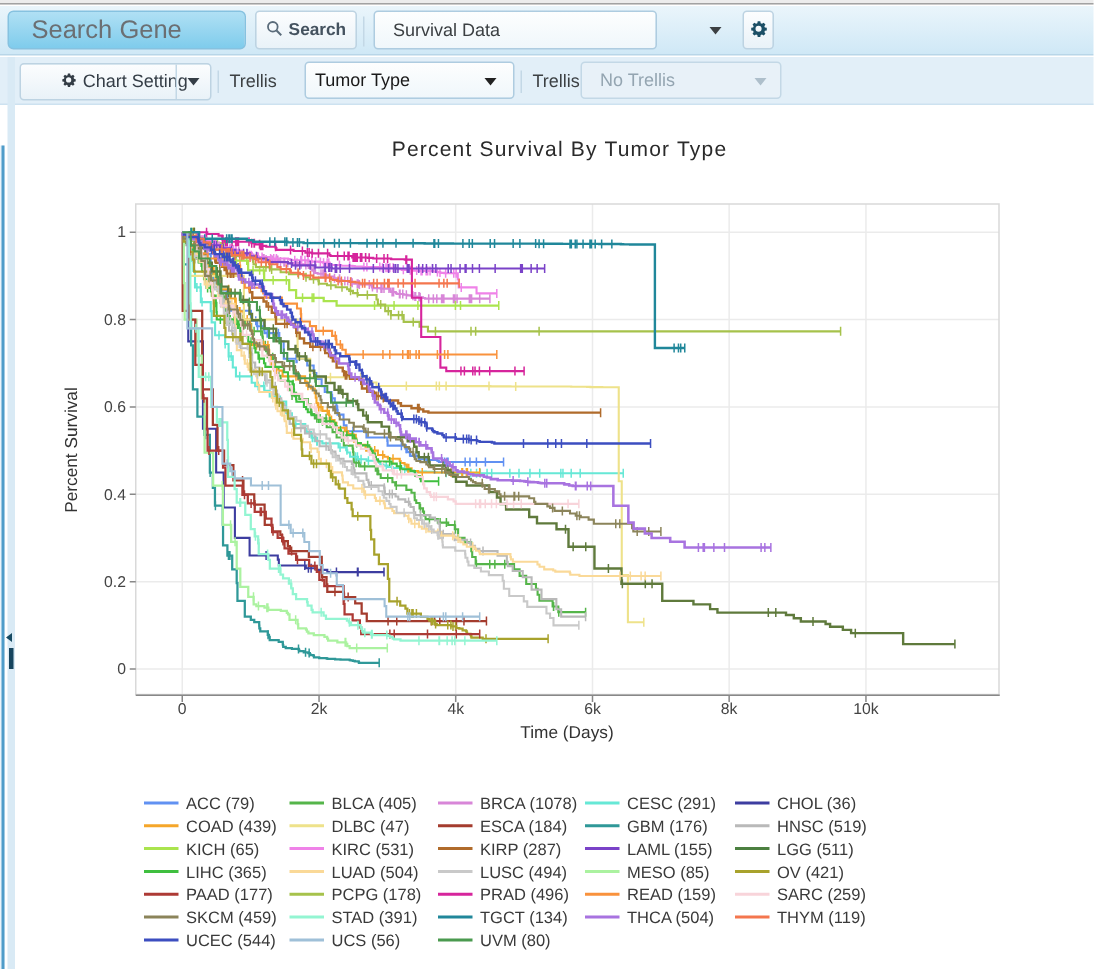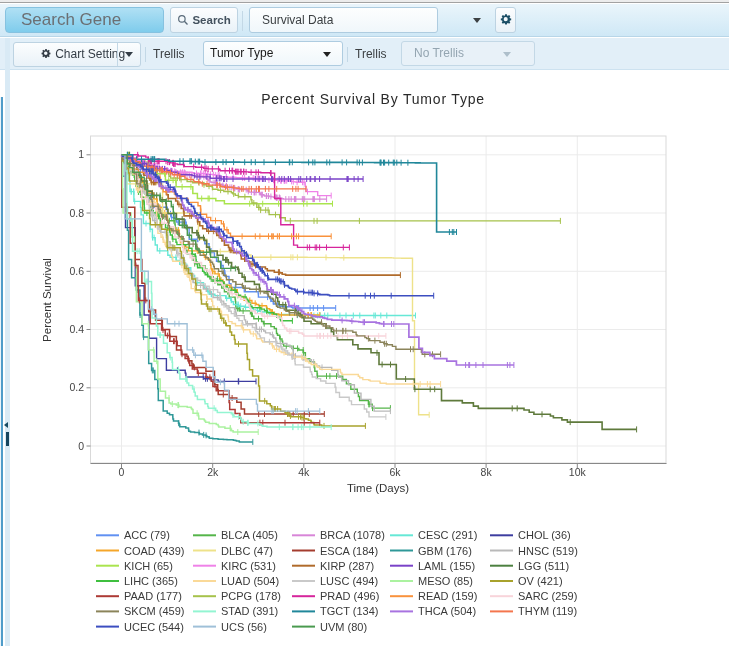--- a/index.html
+++ b/index.html
@@ -37,21 +37,21 @@
 <div id="row2">
   <div class="btn" style="left:13px;top:4px;width:128px;height:25px;line-height:23px;color:#343d46;text-align:center;padding-left:11px;"><svg width="12" height="12" viewBox="0 0 24 24">
         <path fill="#343d46" d="M12 8.5A3.5 3.5 0 1 0 12 15.5 3.5 3.5 0 0 0 12 8.5zm9.4 5.5l-2.2 .4a7.3 7.3 0 0 1-.6 1.5l1.3 1.9-2.1 2.1-1.9-1.3a7.3 7.3 0 0 1-1.5.6L14 21.4h-3l-.4-2.2a7.3 7.3 0 0 1-1.5-.6l-1.9 1.3-2.1-2.1 1.3-1.9a7.3 7.3 0 0 1-.6-1.5L3.6 14v-3l2.2-.4a7.3 7.3 0 0 1 .6-1.5L5.1 7.2l2.1-2.1 1.9 1.3a7.3 7.3 0 0 1 1.5-.6L11 3.6h3l.4 2.2a7.3 7.3 0 0 1 1.5.6l1.9-1.3 2.1 2.1-1.3 1.9a7.3 7.3 0 0 1 .6 1.5l2.2.4z" transform="translate(-0.5,-1.5)"></path>
       </svg> Chart Setting<span style="position:absolute;left:103px;top:0;width:1px;height:23px;background:#c3d8e6;"></span><span class="caret" style="left:111px;top:9px;border-top-color:#343d46;"></span></div>
   <div class="vsep" style="left:145px;top:9px;height:15px;"></div>
   <div class="lbl" style="left:153px;top:9px;">Trellis</div>
   <div class="sel" style="left:203px;top:3px;width:140px;height:25px;line-height:23px;padding-left:6px;color:#1a1a1a;">Tumor Type</div>
   <div class="caret" style="left:323px;top:14px;border-top-color:#222;"></div>
   <div class="vsep" style="left:347px;top:9px;height:15px;"></div>
   <div class="lbl" style="left:355px;top:9px;">Trellis</div>
-  <div class="sel" style="left:387px;top:3px;width:134px;height:25px;line-height:23px;padding-left:12px;color:#94a5b1;background:#e8f1f8;border-color:#c3d8e6;margin-left:14px;">No Trellis</div>
+  <div class="sel" style="left:387px;top:3px;width:134px;height:25px;line-height:23px;padding-left:12px;color:#94a5b1;background:#e8f1f8;border-color:#c3d8e6;">No Trellis</div>
   <div class="caret" style="left:503px;top:14px;border-top-color:#aebfcb;"></div>
 </div>
 <div id="splitter"></div>
 <div id="westpanel"></div>
 <div id="collapsearrow"></div>
 <div id="collapsebar"></div>
 <svg id="chart" width="729" height="576" viewBox="0 70 729 576">
 <path d="M90.5 446H666M90.5 387.8H666M90.5 329.5H666M90.5 271.3H666M90.5 213H666M90.5 154.8H666M121.5 136V463M212.7 136V463M303.8 136V463M395 136V463M486.1 136V463M577.3 136V463" stroke="#ebebeb" stroke-width="1" fill="none"></path>
 <rect x="90.5" y="136" width="575.5" height="327" fill="none" stroke="#d9d9d9" stroke-width="1"></rect>
 <path d="M90.5 463.5H666.5" stroke="#888" stroke-width="1" fill="none"></path>

